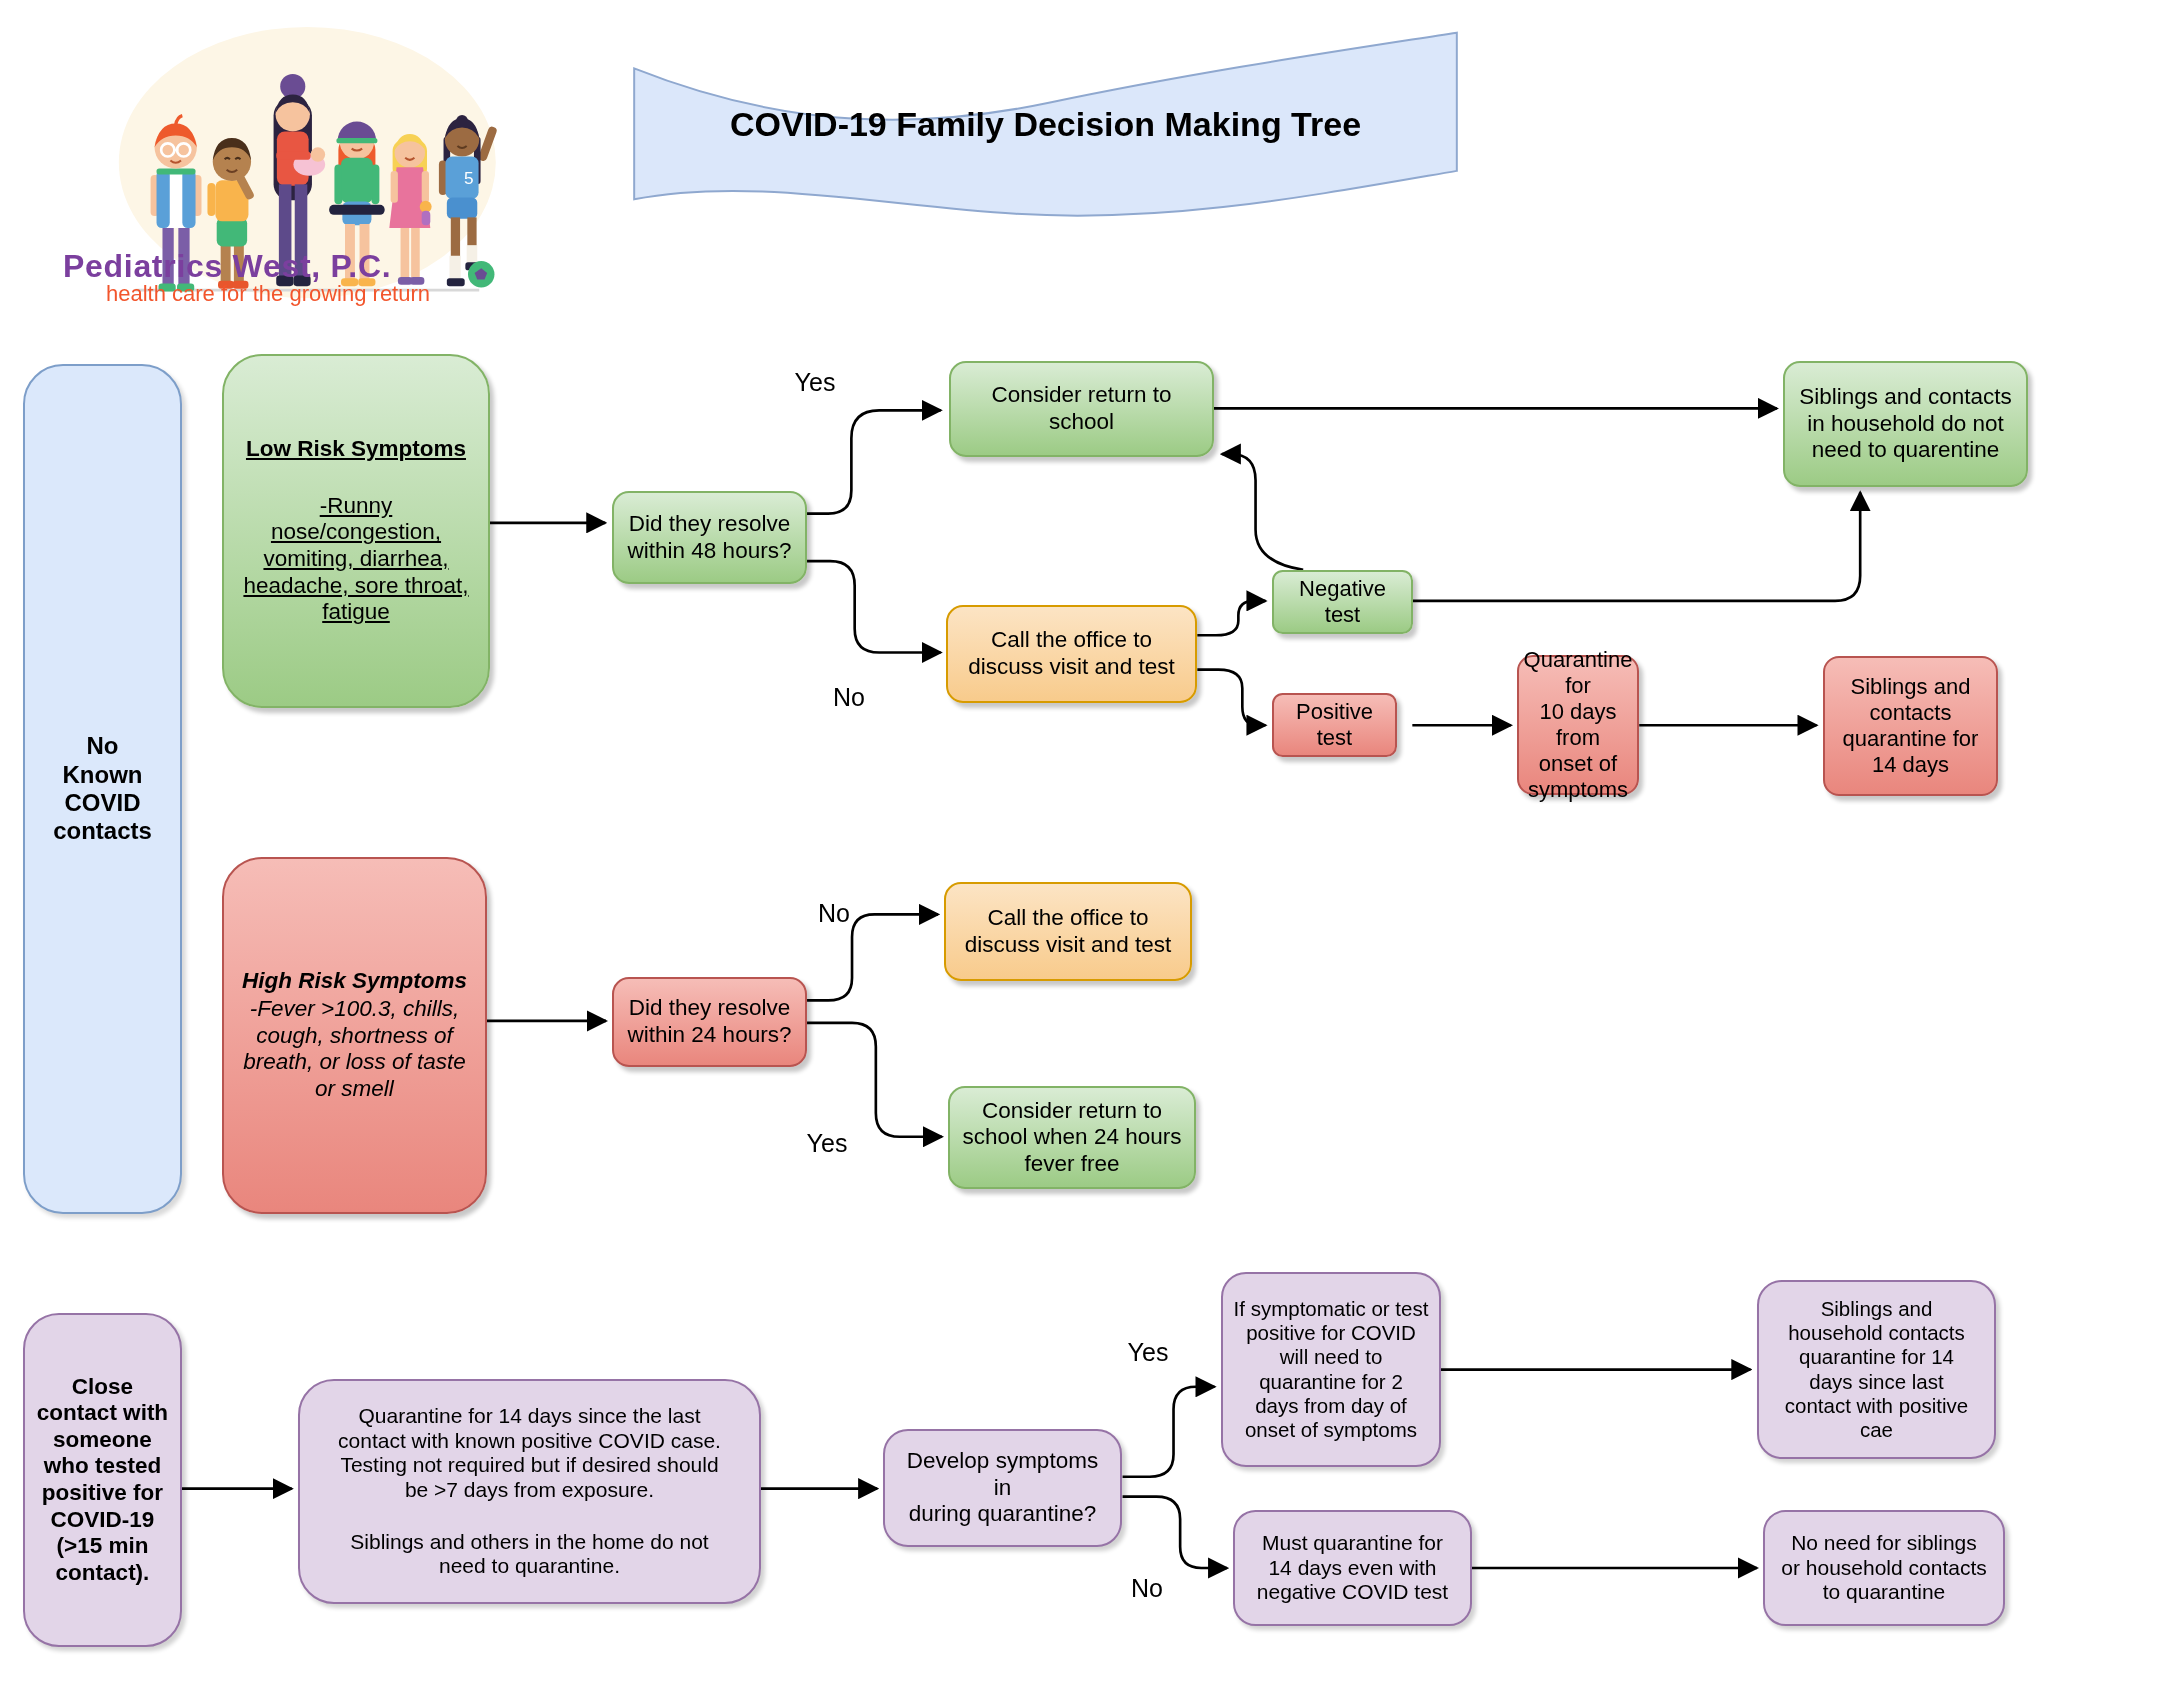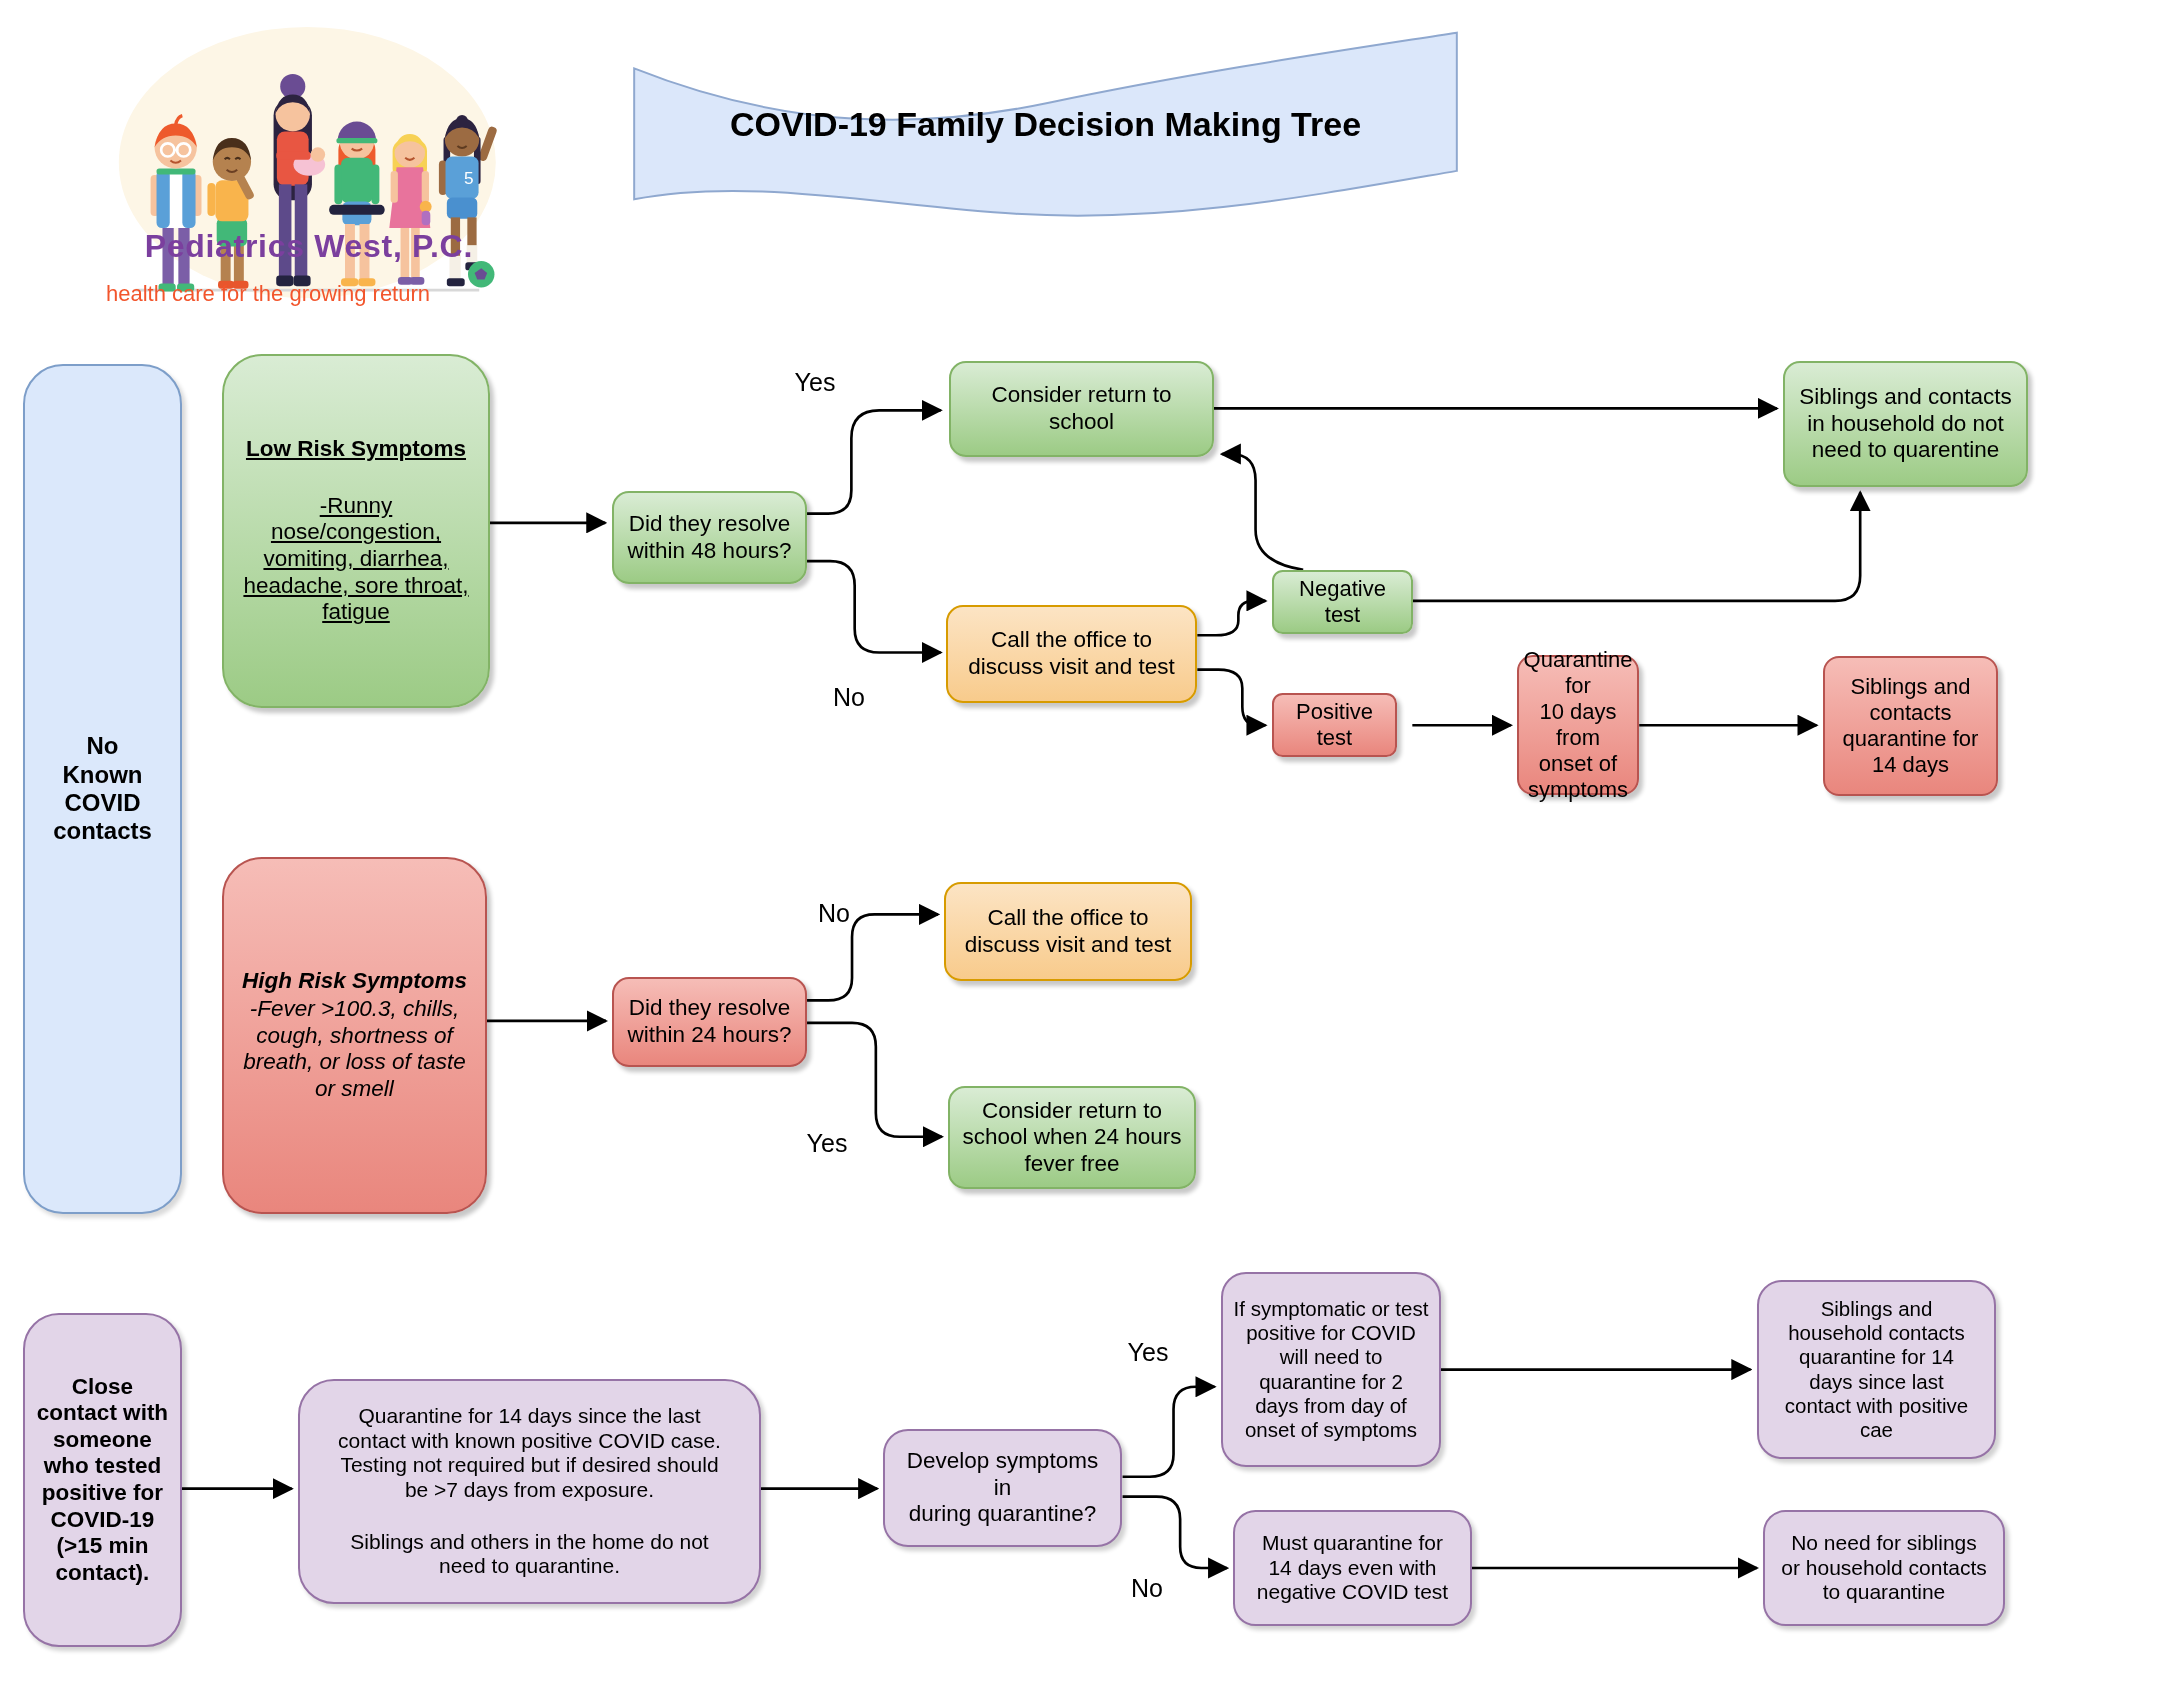--- a/index.html
+++ b/index.html
@@ -28,21 +28,21 @@
   #arrow-layer{position:absolute;left:0;top:0;z-index:1;}
   .node,.edge-label{z-index:2;}
 
   #banner{position:absolute;left:632px;top:30px;width:827px;height:205px;z-index:2;}
   #banner svg{position:absolute;left:0;top:0;}
   #banner .banner-text{position:absolute;left:0;top:0;width:100%;height:92%;
       display:flex;align-items:center;justify-content:center;
       font-size:34px;font-weight:bold;}
 
   #logo{position:absolute;left:99px;top:6.6px;width:410px;height:311px;z-index:2;}
-  #logo-title{position:absolute;left:63px;top:228px;width:410px;text-align:right;
+  #logo-title{position:absolute;left:63px;top:248px;width:410px;text-align:left;
       font-size:32px;font-weight:bold;color:#7b3f9e;letter-spacing:0.7px;z-index:3;}
   #logo-subtitle{position:absolute;left:63px;top:281px;width:410px;text-align:center;
       font-size:22px;color:#f2552c;z-index:3;}
 </style>
 </head>
 <body>
 
 <div id="canvas">
 
   <svg id="logo" viewBox="0 0 620 470" aria-hidden="true">

